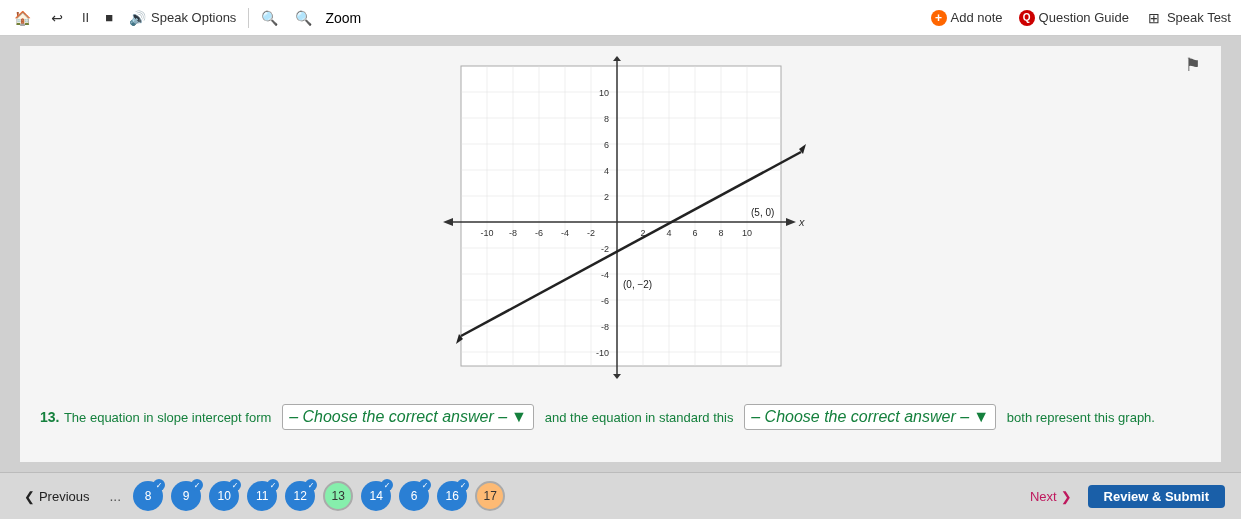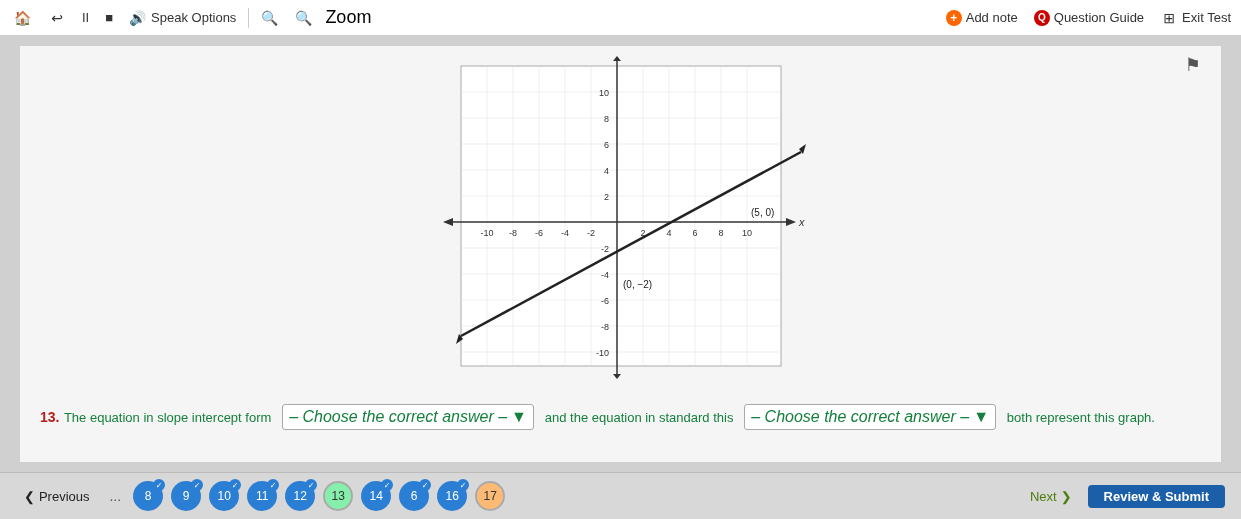--- a/index.html
+++ b/index.html
@@ -137,21 +137,21 @@
     
     .graph-container {
       margin: 0 auto;
       position: relative;
     }
 
     
     .question-number {
       font-size: 14px;
       font-weight: bold;
-      color: #b91c1c;
+      color: #15803d;
       margin-bottom: 14px;
     }
     .question-text {
       font-size: 13px;
       color: #15803d;
       margin-bottom: 6px;
       line-height: 1.4;
     }
     .question-text em {
       font-style: italic;
@@ -227,21 +227,21 @@
       display: flex;
       align-items: center;
       justify-content: center;
     }
     .nav-next-btn {
       display: flex;
       align-items: center;
       gap: 4px;
       cursor: pointer;
       font-size: 13px;
-      color: #4d7c0f;
+      color: #be185d;
       background: none;
       border: none;
       padding: 4px 8px;
     }
     .spacer { flex: 1; }
     .review-submit-btn {
       background: #1a5fa8;
       color: white;
       border: none;
       padding: 4px 16px;
@@ -276,34 +276,34 @@
       <span class="toolbar-icon">🔊</span>
       <span>Speak Options</span>
     </button>
     <div class="separator"></div>
     <button class="toolbar-btn">
       <span class="toolbar-icon">🔍</span>
     </button>
     <button class="toolbar-btn">
       <span class="toolbar-icon">🔍</span>
     </button>
-    <span style="font-size:18px;">Zoom</span>
+    <span style="font-size:14px;">Zoom</span>
   </div>
   <div class="toolbar-right">
     <div class="add-note-btn">
       <div class="add-note-icon">+</div>
       <span>Add note</span>
     </div>
     <div class="question-guide-btn">
       <div class="question-guide-icon">Q</div>
       <span>Question Guide</span>
     </div>
     <div class="exit-test-btn">
       <span class="toolbar-icon">⊞</span>
-      <span>Exit Test</span>
+      <span>Speak Test</span>
     </div>
   </div>
 </div>
 
 <div class="main-content">
   <div class="content-panel">
     <span class="flag-icon">⚑</span>
 
     <div class="graph-container">
       <svg width="380" height="340">

